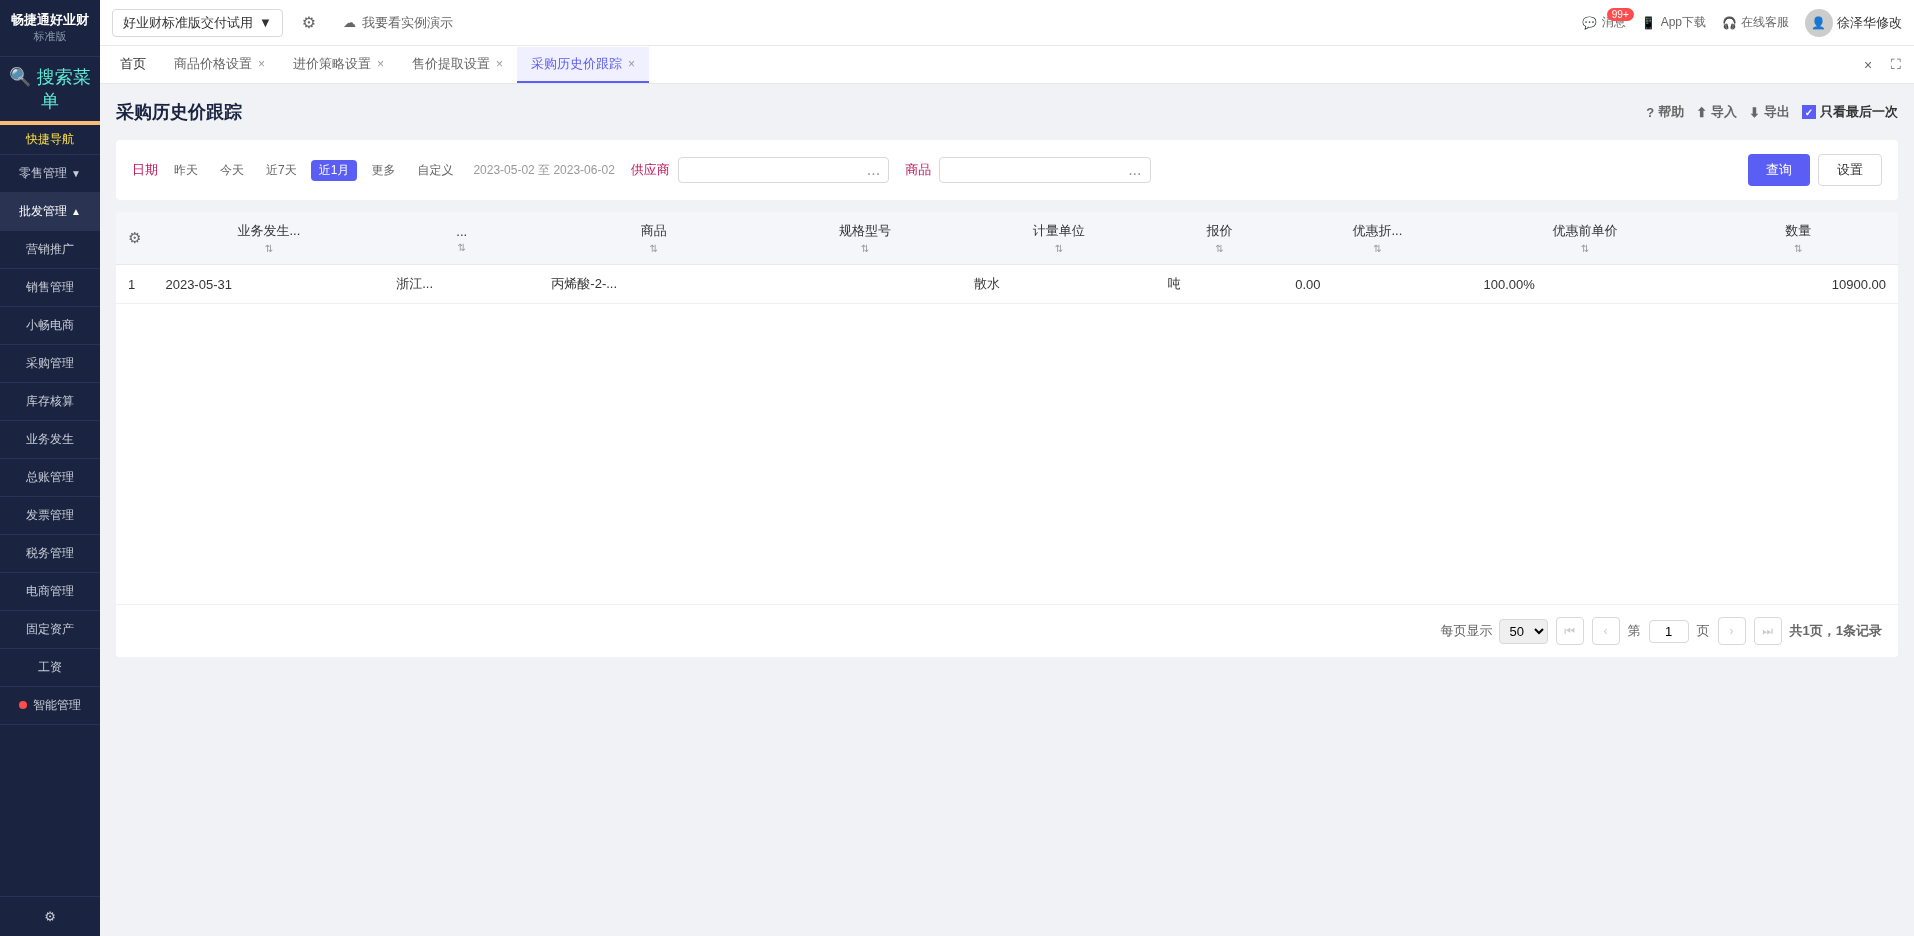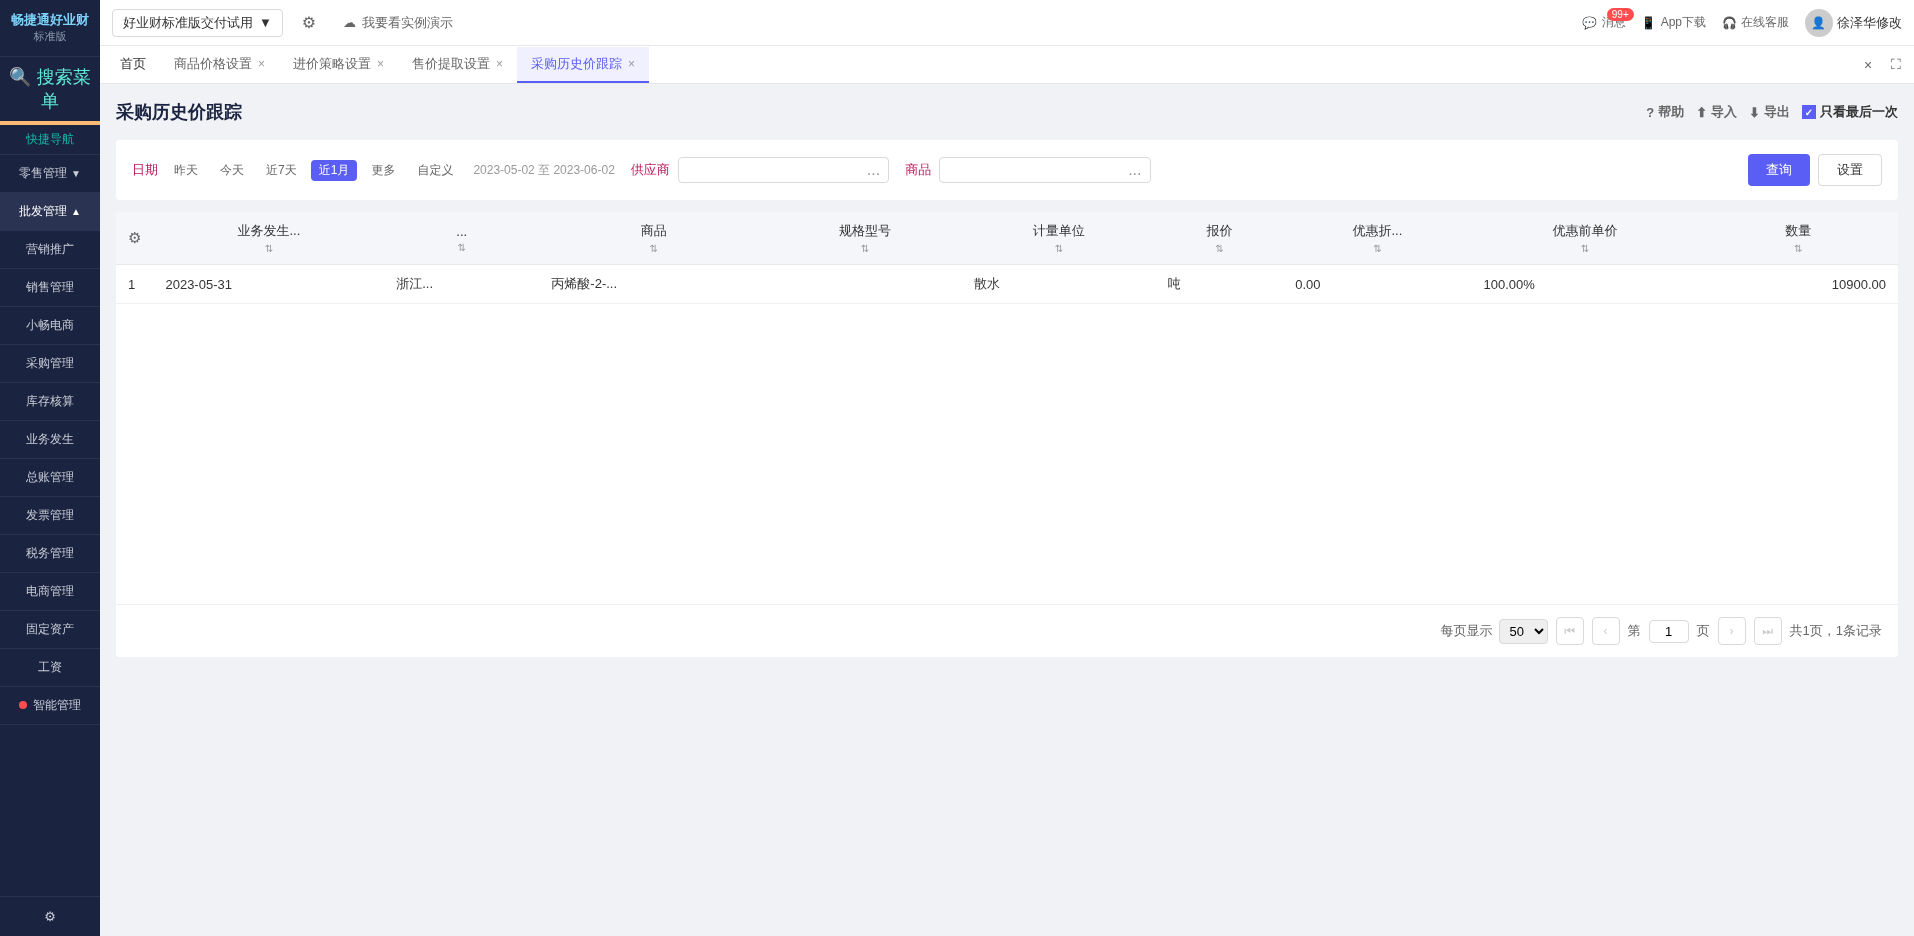--- a/index.html
+++ b/index.html
@@ -1,24 +1,24 @@
 <!DOCTYPE html>
 <html><head>
   <meta charset="utf-8">
   <style>
     * { box-sizing: border-box; margin: 0; padding: 0; }
     body { font-family: 'Microsoft YaHei', sans-serif; font-size: 13px; color: #333; background: #f0f2f5; display: flex; height: 936px; overflow: hidden; }
 
     
     .sidebar { width: 100px; background: #1a2340; color: #c8cdd6; display: flex; flex-direction: column; flex-shrink: 0; height: 100%; }
     .sidebar-logo { padding: 12px 8px; background: #1a2340; border-bottom: 1px solid #2a3452; text-align: center; }
-    .sidebar-logo .logo-text { color: #7dd3fc; font-size: 13px; font-weight: bold; line-height: 1.3; }
+    .sidebar-logo .logo-text { color: #ffffff; font-size: 13px; font-weight: bold; line-height: 1.3; }
     .sidebar-logo .logo-sub { color: #8899aa; font-size: 11px; }
     .sidebar-search { padding: 8px; text-align: center; cursor: pointer; color: #5eead4; font-size: 18px; border-bottom: 4px solid #fdba74; }
-    .sidebar-nav { padding: 6px; text-align: center; cursor: pointer; color: #14b8a6; font-size: 12px; border-bottom: 1px solid #2a3452; }
+    .sidebar-nav { padding: 6px; text-align: center; cursor: pointer; color: #fde047; font-size: 12px; border-bottom: 1px solid #2a3452; }
     .sidebar-item { display: flex; flex-direction: column; align-items: center; justify-content: center; padding: 10px 4px; cursor: pointer; color: #c8cdd6; font-size: 12px; border-bottom: 1px solid #2a3452; position: relative; }
     .sidebar-item.active { background: #2a3452; color: #fff; }
     .sidebar-item .arrow { font-size: 10px; margin-left: 2px; }
     .sidebar-item-row { display: flex; align-items: center; gap: 2px; }
     .sidebar-gear { margin-top: auto; padding: 12px; text-align: center; cursor: pointer; color: #c8cdd6; border-top: 1px solid #2a3452; }
     .sidebar-dot { width: 8px; height: 8px; background: #ff4d4f; border-radius: 50%; display: inline-block; margin-right: 4px; }
 
     
     .main { flex: 1; display: flex; flex-direction: column; overflow: hidden; background: #f0f2f5; }
 
@@ -79,21 +79,21 @@
     .th-gear { width: 36px; }
     .th-gear-icon { color: #666; font-size: 15px; cursor: pointer; }
 
     
     .pagination { display: flex; align-items: center; justify-content: flex-end; padding: 12px 16px; gap: 8px; font-size: 13px; color: #666; border-top: 1px solid #f0f0f0; background: #fff; }
     .page-size-wrap { display: flex; align-items: center; gap: 6px; }
     .page-size-select { border: 1px solid #d9d9d9; border-radius: 4px; padding: 3px 6px; font-size: 13px; cursor: pointer; }
     .page-btn { width: 28px; height: 28px; display: flex; align-items: center; justify-content: center; border: 1px solid #d9d9d9; border-radius: 4px; cursor: pointer; background: #fff; color: #666; font-size: 12px; }
     .page-btn.disabled { color: #ccc; cursor: default; }
     .page-input { width: 40px; border: 1px solid #d9d9d9; border-radius: 4px; padding: 3px 6px; text-align: center; font-size: 13px; }
-    .page-info { color: #666; }
+    .page-info { color: #666; font-weight: bold; }
   </style>
 </head>
 <body>
 
 <div class="sidebar">
   <div class="sidebar-logo">
     <div class="logo-text">畅捷通好业财</div>
     <div class="logo-sub">标准版</div>
   </div>
   <div class="sidebar-search">

